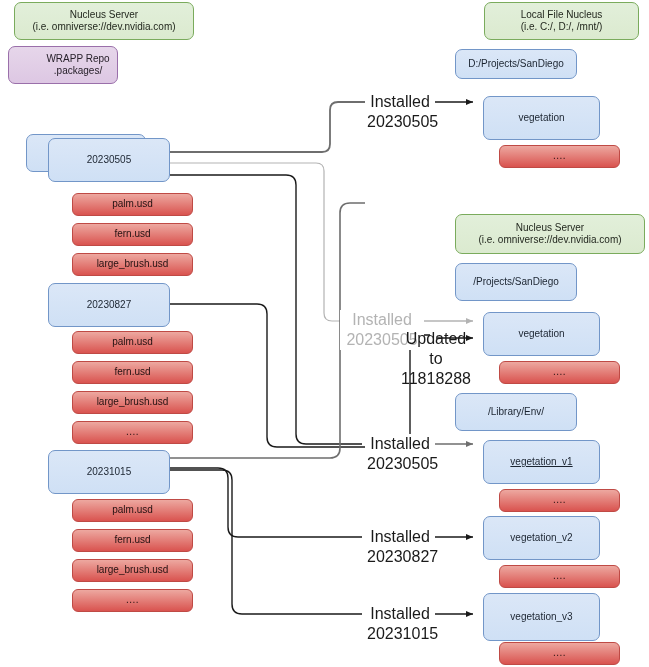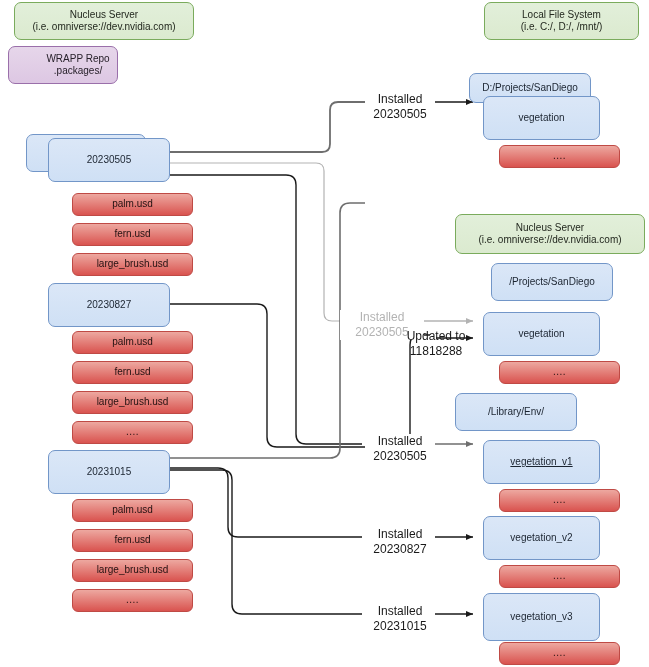--- a/index.html
+++ b/index.html
@@ -62,21 +62,21 @@
     color: #231111;
     border-radius: 6px;
   }
   .node.dots {
     font-size: 10px;
     letter-spacing: 0.5px;
     color: #2a1414;
   }
   .edge-label {
     position: absolute;
-    font-size: 12px;
+    font-size: 16px;
     color: #1a1a1a;
     text-align: center;
     line-height: 1.25;
     white-space: pre-line;
     background: #ffffff;
     padding: 0 2px;
   }
   .edge-label.faded {
     color: #b3b3b3;
   }
@@ -138,29 +138,29 @@
   <div class="node red" style="left:72px; top:361px; width:121px; height:23px;">fern.usd</div>
   <div class="node red" style="left:72px; top:391px; width:121px; height:23px;">large_brush.usd</div>
   <div class="node red dots" style="left:72px; top:421px; width:121px; height:23px;">....</div>
 
   <div class="node blue" style="left:48px; top:450px; width:122px; height:44px;">20231015</div>
   <div class="node red" style="left:72px; top:499px; width:121px; height:23px;">palm.usd</div>
   <div class="node red" style="left:72px; top:529px; width:121px; height:23px;">fern.usd</div>
   <div class="node red" style="left:72px; top:559px; width:121px; height:23px;">large_brush.usd</div>
   <div class="node red dots" style="left:72px; top:589px; width:121px; height:23px;">....</div>
 
-  <div class="node green" style="left:484px; top:2px; width:155px; height:38px;">Local File System
+  <div class="node green" style="left:484px; top:2px; width:155px; height:38px;">Local File Nucleus
 (i.e. C:/, D:/, /mnt/)</div>
-  <div class="node blue" style="left:469px; top:49px; width:122px; height:30px;margin-top:24px;">D:/Projects/SanDiego</div>
+  <div class="node blue" style="left:455px; top:49px; width:122px; height:30px;">D:/Projects/SanDiego</div>
   <div class="node blue" style="left:483px; top:96px; width:117px; height:44px;">vegetation</div>
   <div class="node red dots" style="left:499px; top:145px; width:121px; height:23px;">....</div>
 
   <div class="node green" style="left:455px; top:214px; width:190px; height:40px;">Nucleus Server
 (i.e. omniverse://dev.nvidia.com)</div>
-  <div class="node blue" style="left:455px; top:263px; width:122px; height:38px;margin-left:36px;">/Projects/SanDiego</div>
+  <div class="node blue" style="left:455px; top:263px; width:122px; height:38px;">/Projects/SanDiego</div>
   <div class="node blue" style="left:483px; top:312px; width:117px; height:44px;">vegetation</div>
   <div class="node red dots" style="left:499px; top:361px; width:121px; height:23px;">....</div>
 
   <div class="node blue" style="left:455px; top:393px; width:122px; height:38px;">/Library/Env/</div>
 
   <div class="node blue" style="left:483px; top:440px; width:117px; height:44px;text-decoration:underline;">vegetation_v1</div>
   <div class="node red dots" style="left:499px; top:489px; width:121px; height:23px;">....</div>
 
   <div class="node blue" style="left:483px; top:516px; width:117px; height:44px;">vegetation_v2</div>
   <div class="node red dots" style="left:499px; top:565px; width:121px; height:23px;">....</div>

